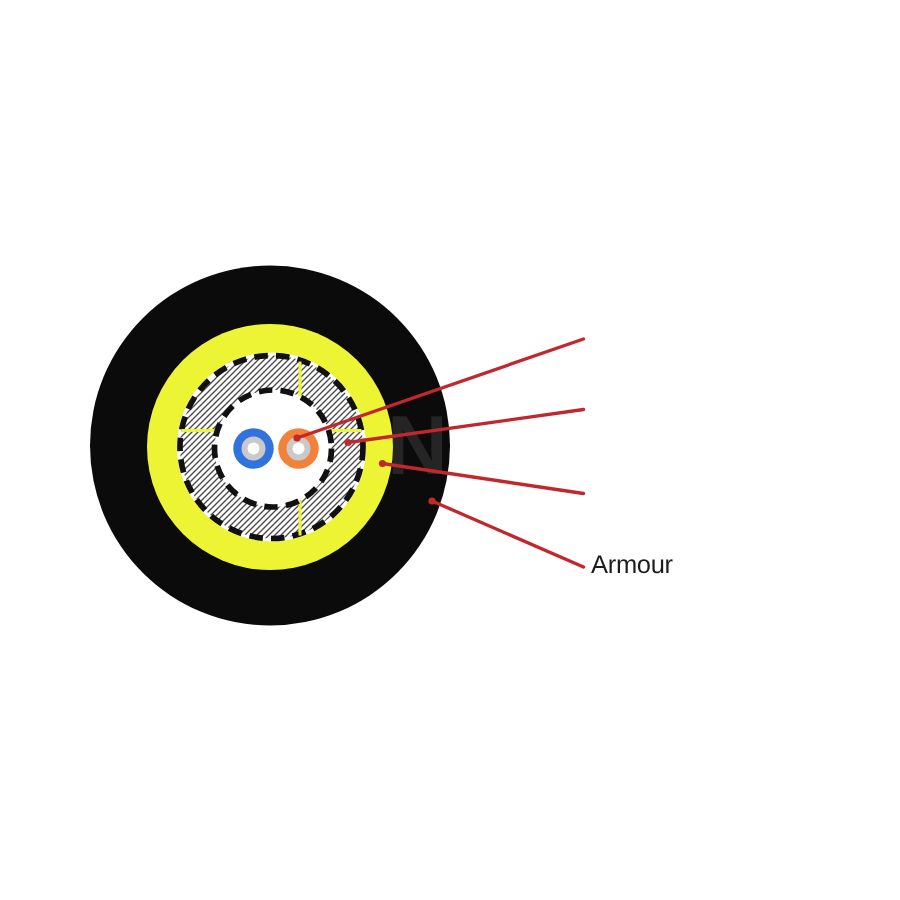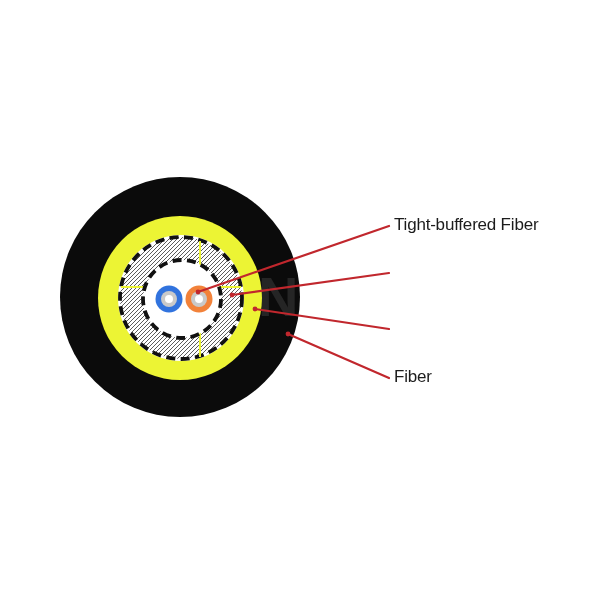--- a/index.html
+++ b/index.html
@@ -81,16 +81,15 @@
       <line x1="288" y1="334" x2="389" y2="378"></line>
     </g>
     <g fill="#c1272d">
       <circle cx="198" cy="292" r="2.4"></circle>
       <circle cx="232" cy="295" r="2.4"></circle>
       <circle cx="255" cy="309" r="2.4"></circle>
       <circle cx="288" cy="334" r="2.4"></circle>
     </g>
   </svg>
 
-  <div class="label label-1">Tight-buffered Fiber</div>
-  <div class="label label-4">Fiber</div>
+  <div class="label label-4">Armour</div>
 
 </div>
 
 </body></html>

